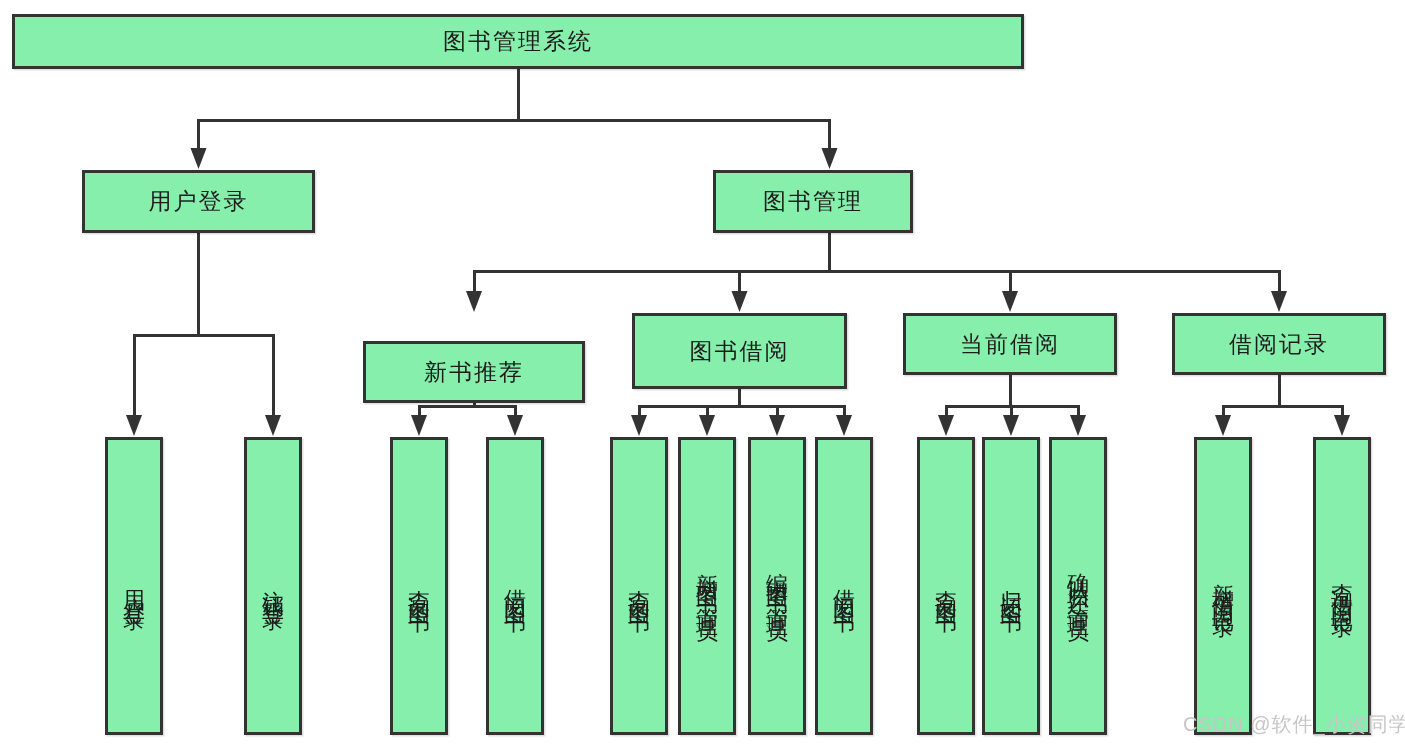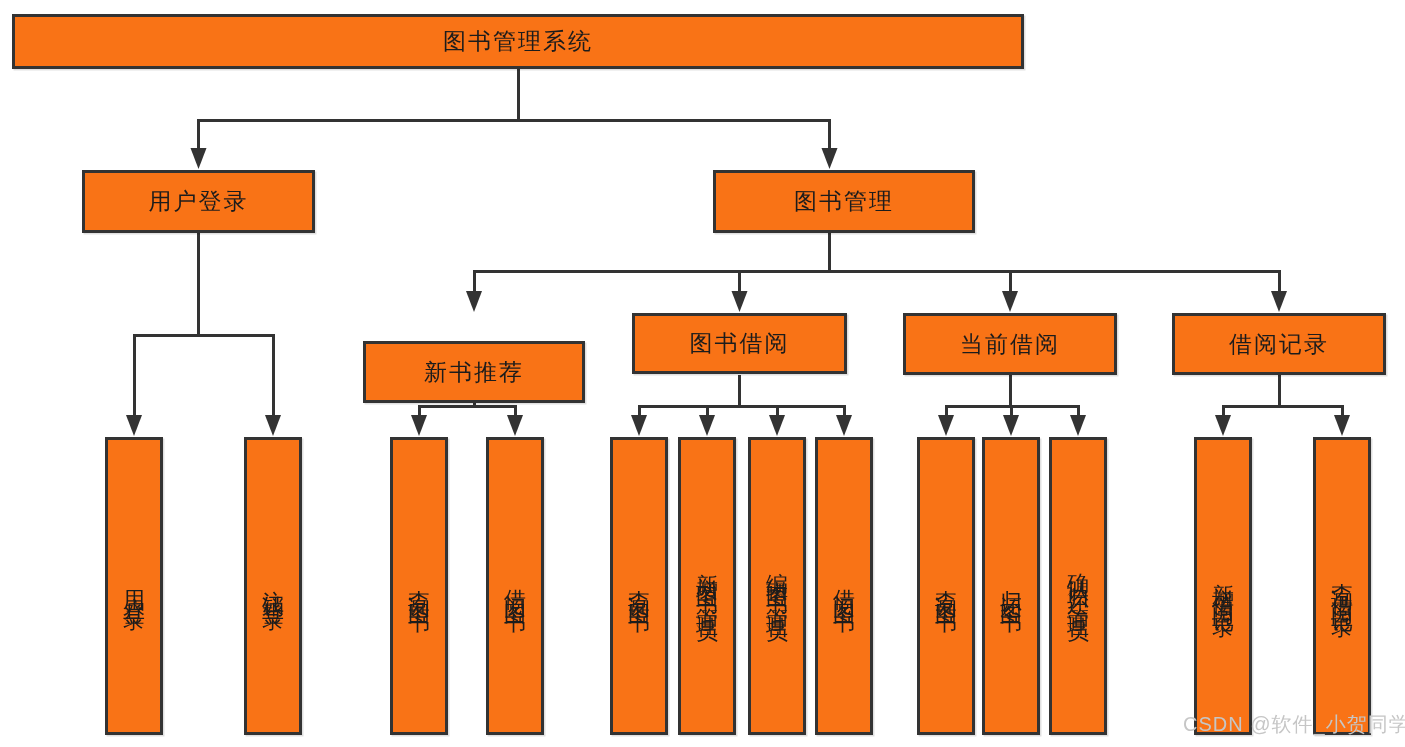--- a/index.html
+++ b/index.html
@@ -4,36 +4,36 @@
 <style>
   html,body{margin:0;padding:0;background:#ffffff;}
   .canvas{
     position:relative;width:1405px;height:747px;background:#ffffff;overflow:hidden;
     font-family:"Liberation Sans","DejaVu Sans",sans-serif;color:#1c1c1c;
   }
   .connectors{position:absolute;left:0;top:0;z-index:1;}
   .connectors line{stroke:#333333;stroke-width:3;shape-rendering:crispEdges;}
   .connectors polygon{fill:#333333;}
   .node{
-    position:absolute;box-sizing:border-box;border:3px solid #333333;background:#f97316;
+    position:absolute;box-sizing:border-box;border:3px solid #333333;background:#86efac;
     display:flex;align-items:center;justify-content:center;z-index:2;
     box-shadow:1.5px 1.5px 0 rgba(0,0,0,0.12);
   }
   .h-node{font-size:23px;letter-spacing:2px;white-space:nowrap;}
   .v-node{
     writing-mode:vertical-rl;text-orientation:mixed;
     font-size:22px;letter-spacing:7px;line-height:1;
     top:437px;height:298px;width:58px;
   }
   
   .n-root{left:12px;top:14px;width:1012px;height:55px;}
   .n-user-login{left:82px;top:170px;width:233px;height:63px;}
-  .n-book-mgmt{left:713px;top:170px;width:262px;height:63px;}
+  .n-book-mgmt{left:713px;top:170px;width:200px;height:63px;}
   .n-newbook{left:363px;top:313px;width:222px;height:62px;margin-top:28px;}
-  .n-bookborrow{left:632px;top:313px;width:215px;height:61px;}
+  .n-bookborrow{left:632px;top:313px;width:215px;height:76px;}
   .n-curborrow{left:903px;top:313px;width:214px;height:62px;}
   .n-records{left:1172px;top:313px;width:214px;height:62px;}
   
   .l-1{left:105px;}  .l-2{left:244px;}
   .l-3{left:390px;}  .l-4{left:486px;}
   .l-5{left:610px;}  .l-6{left:678px;}  .l-7{left:748px;}  .l-8{left:815px;}
   .l-9{left:917px;}  .l-10{left:982px;} .l-11{left:1049px;}
   .l-12{left:1194px;}.l-13{left:1313px;}
   .watermark{
     position:absolute;left:1183px;top:711px;z-index:3;

